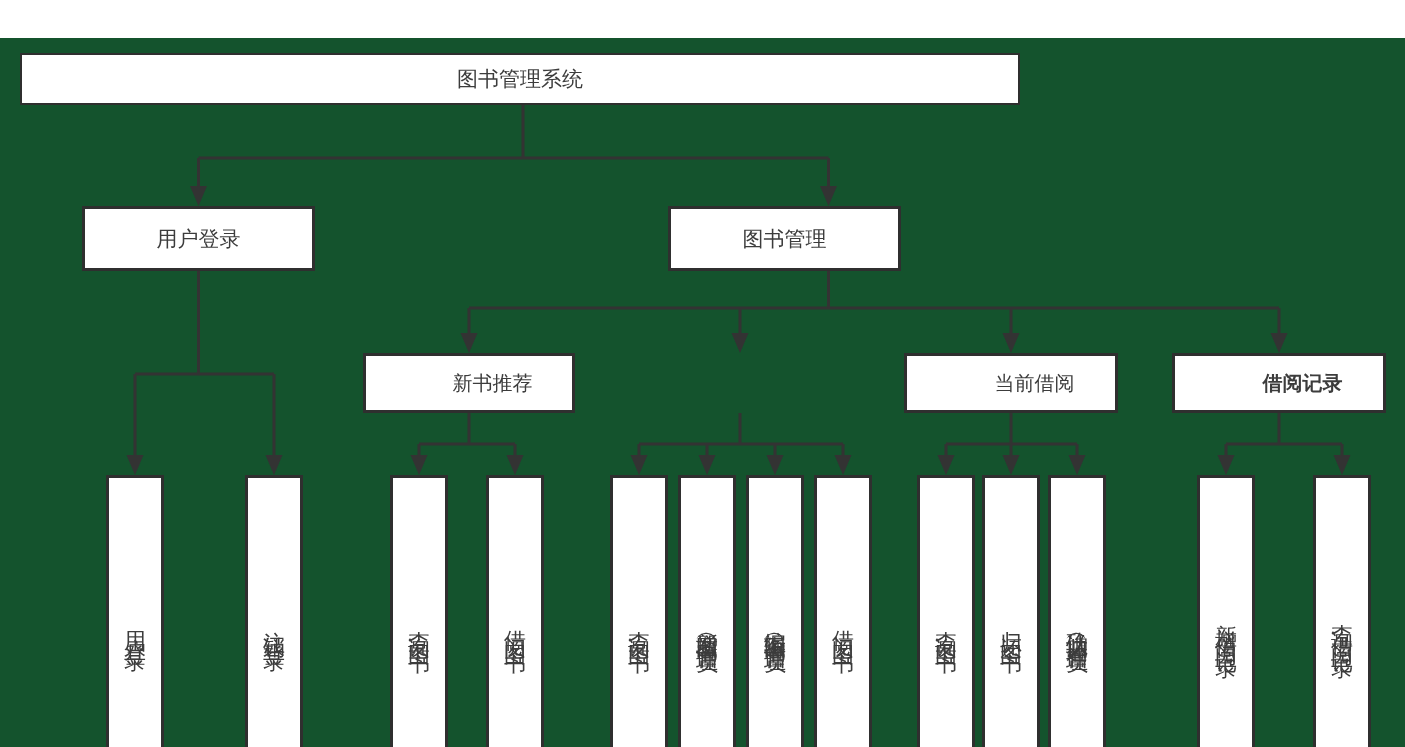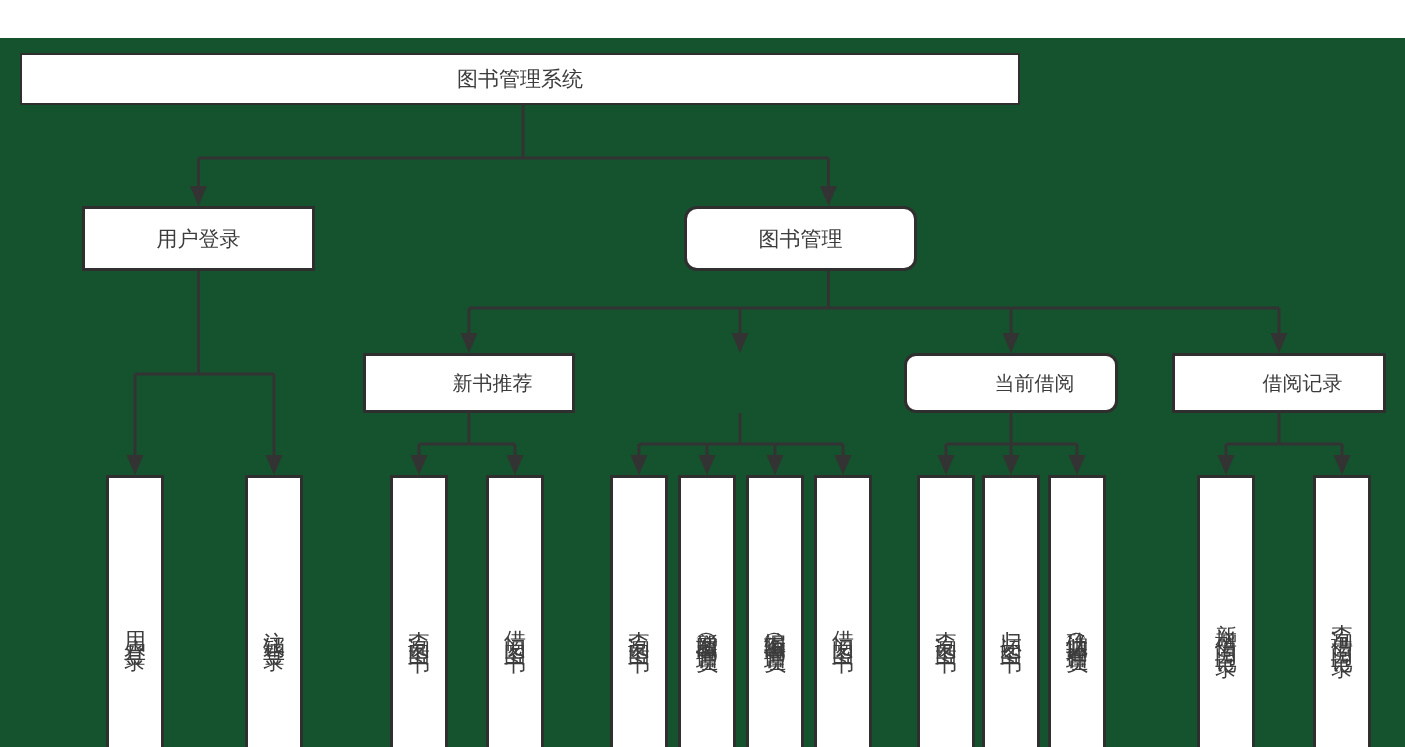--- a/index.html
+++ b/index.html
@@ -116,25 +116,25 @@
     <g>
       <path d="M1279 375 V406 M1226 406 H1342 M1226 406 V421 M1342 406 V421"></path>
       <polygon points="1217.5,417 1234.5,417 1226,437"></polygon>
       <polygon points="1333.5,417 1350.5,417 1342,437"></polygon>
     </g>
   </svg>
 
   <div class="box root" style="left:20px; top:15px; width:1000px; height:52px;">图书管理系统</div>
 
   <div class="box lvl2" style="left:82px; top:168px; width:233px; height:65px;">用户登录</div>
-  <div class="box lvl2" style="left:684px; top:168px; width:233px; height:65px;border-radius:13px;">图书管理</div>
+  <div class="box lvl2" style="left:668px; top:168px; width:233px; height:65px;">图书管理</div>
 
   <div class="box lvl3" style="left:363px; top:315px; width:212px; height:60px;">新书推荐</div>
-  <div class="box lvl3" style="left:904px; top:315px; width:214px; height:60px;border-radius:12px;">当前借阅</div>
-  <div class="box lvl3" style="left:1172px; top:315px; width:214px; height:60px;">借阅记录</div>
+  <div class="box lvl3" style="left:904px; top:315px; width:214px; height:60px;">当前借阅</div>
+  <div class="box lvl3" style="left:1172px; top:315px; width:214px; height:60px;font-weight:bold;">借阅记录</div>
 
   <div class="box leaf" style="left:106px; top:437px; width:58px; height:300px;">用户登录</div>
   <div class="box leaf" style="left:245px; top:437px; width:58px; height:300px;">注销登录</div>
 
   <div class="box leaf" style="left:390px; top:437px; width:58px; height:300px;">查询图书</div>
   <div class="box leaf" style="left:486px; top:437px; width:58px; height:300px;">借阅图书</div>
 
   <div class="box leaf" style="left:610px; top:437px; width:58px; height:300px;">查询图书</div>
   <div class="box leaf long" style="left:678px; top:437px; width:58px; height:300px;">新增图书（管理员）</div>
   <div class="box leaf long" style="left:746px; top:437px; width:58px; height:300px;">编辑图书（管理员）</div>

